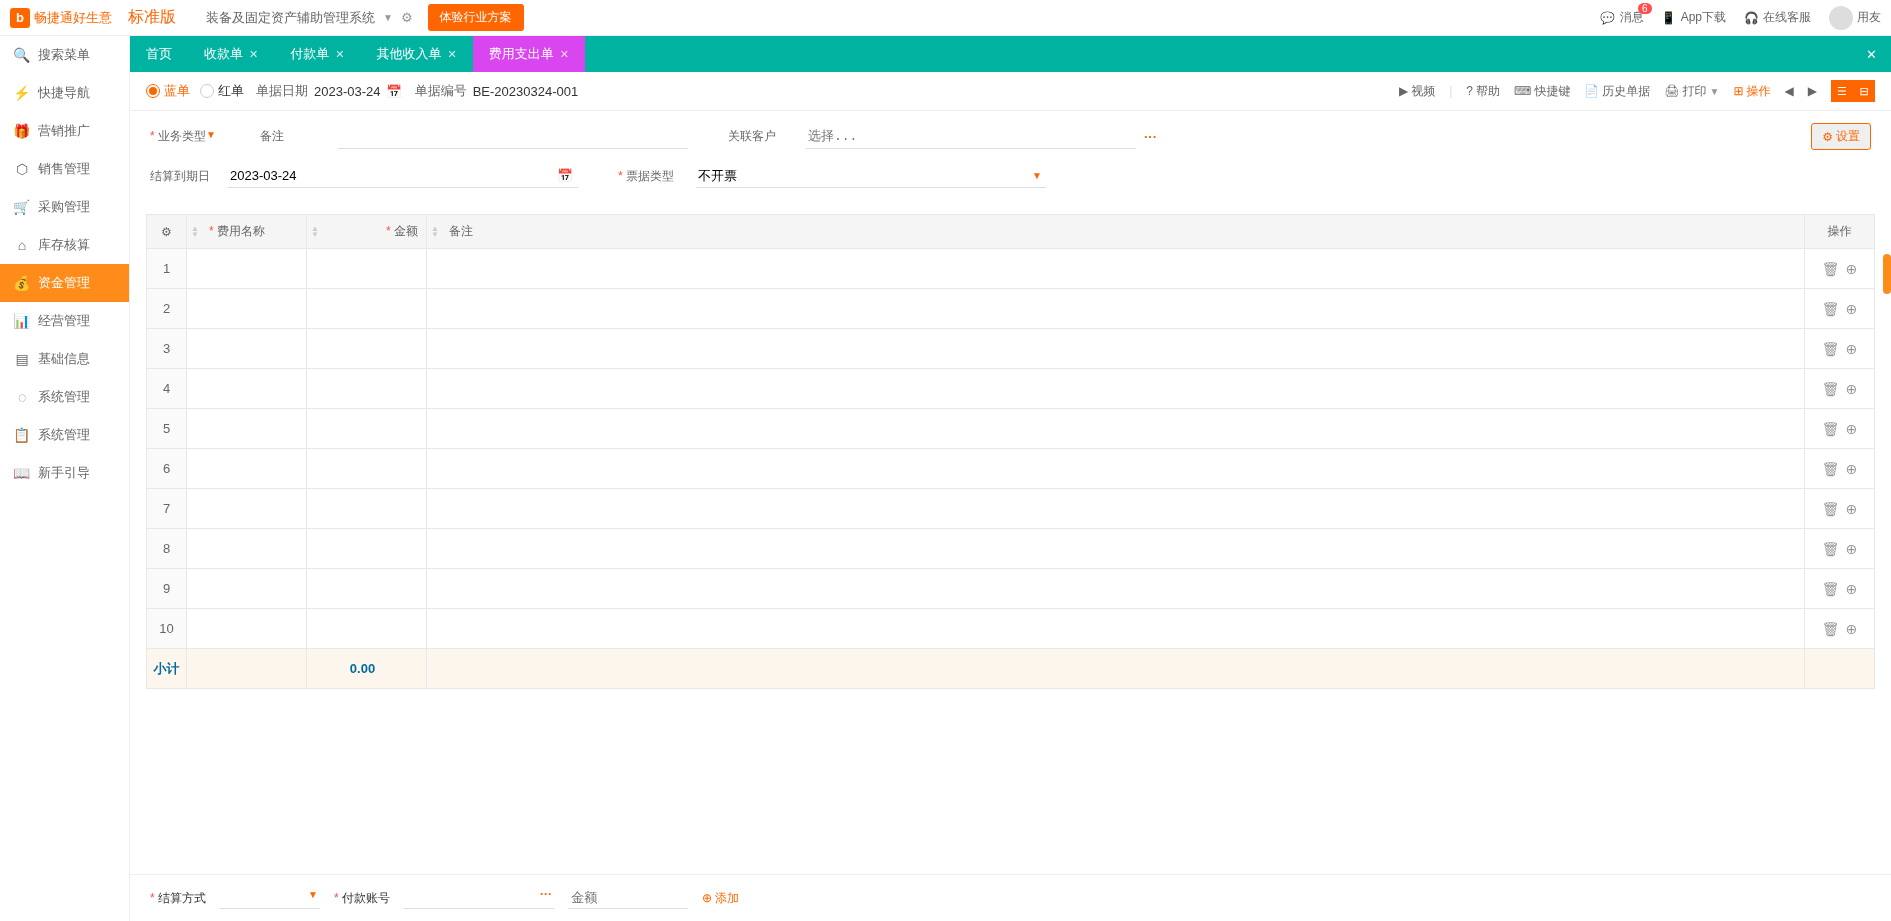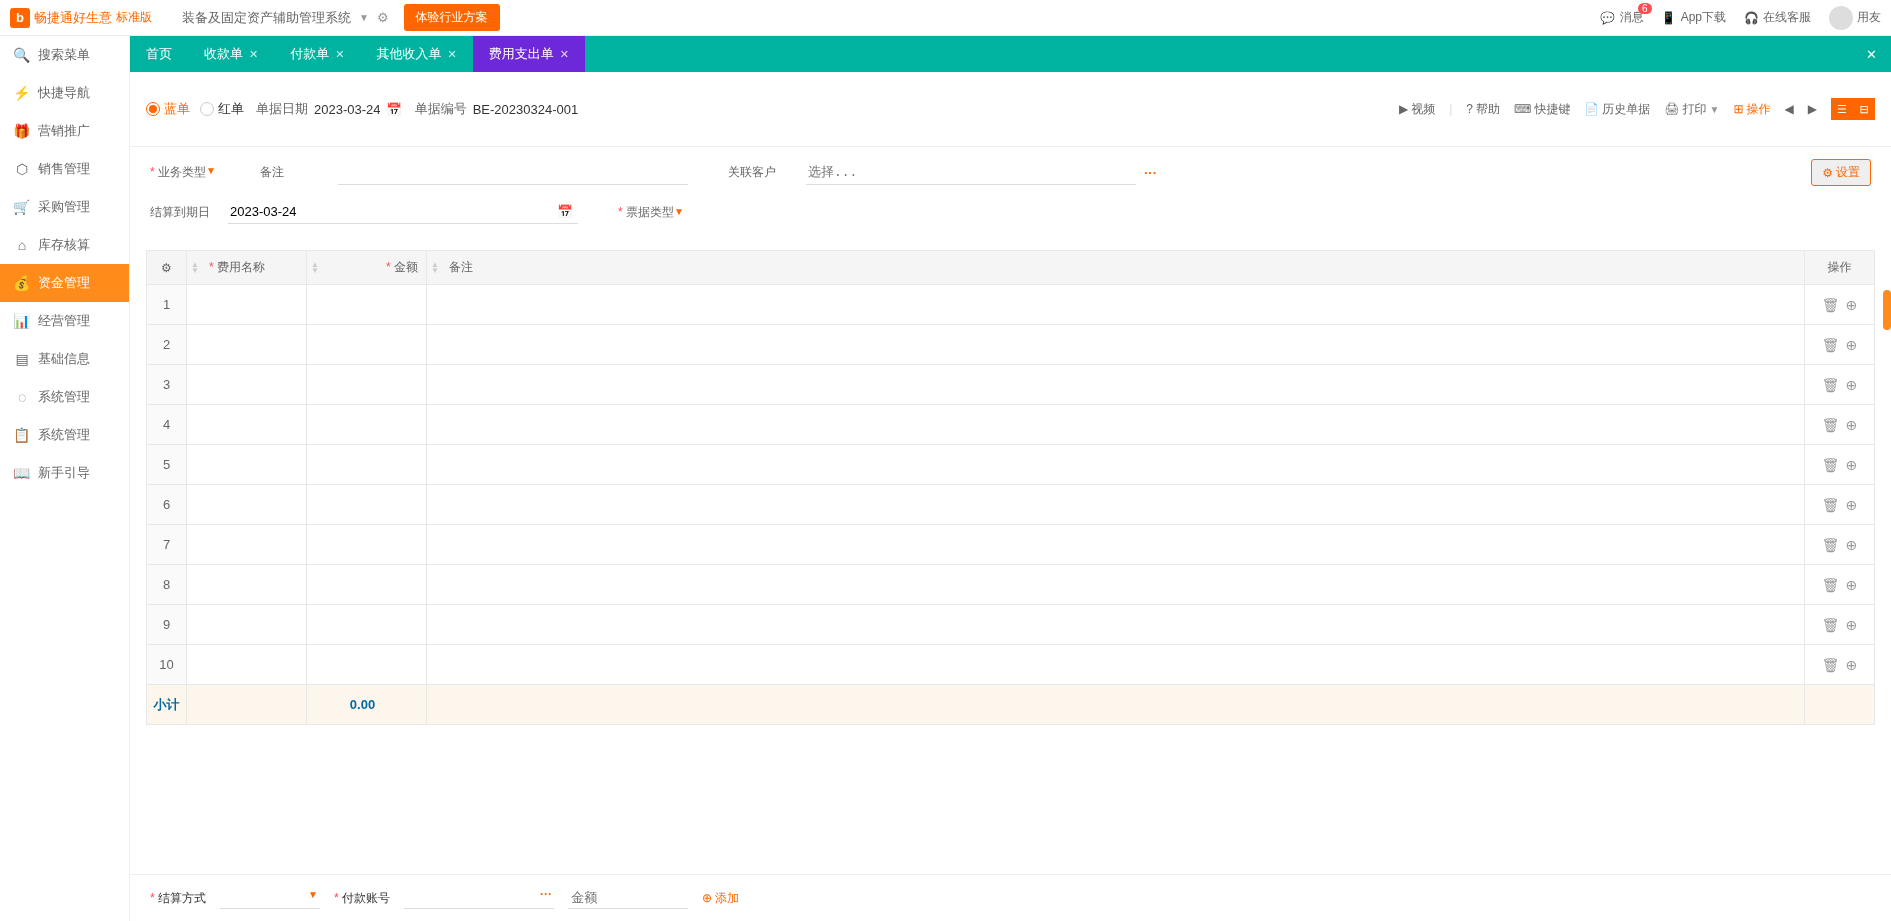--- a/index.html
+++ b/index.html
@@ -3,21 +3,21 @@
   <meta charset="utf-8">
   <style>
     * { margin: 0; padding: 0; box-sizing: border-box; font-family: "Microsoft YaHei", Arial, sans-serif; }
     body { background: #fff; font-size: 13px; color: #333; overflow: hidden; }
     
     
     .top-header { height: 36px; display: flex; align-items: center; padding: 0 10px; border-bottom: 1px solid #eee; }
     .logo { display: flex; align-items: center; gap: 4px; }
     .logo-icon { width: 20px; height: 20px; background: #ff6600; border-radius: 3px; display: flex; align-items: center; justify-content: center; color: #fff; font-weight: bold; }
     .logo-text { color: #ff6600; font-size: 13px; font-weight: 500; }
-    .logo-sub { color: #ff6600; font-size: 12px; margin-left: 4px; }
+    .logo-sub { color: #ff6600; font-size: 16px; margin-left: 16px; }
     .system-select { margin-left: 30px; display: flex; align-items: center; gap: 8px; color: #666; }
     .chevron-down { font-size: 10px; color: #999; }
     .gear-btn { color: #999; margin-left: 8px; cursor: pointer; }
     .cta-btn { margin-left: 15px; background: #ff6600; color: #fff; padding: 5px 12px; border-radius: 3px; border: none; cursor: pointer; font-size: 12px; }
     .top-right { margin-left: auto; display: flex; align-items: center; gap: 18px; font-size: 12px; color: #666; }
     .top-right-item { display: flex; align-items: center; gap: 4px; cursor: pointer; position: relative; }
     .badge { position: absolute; top: -6px; right: -8px; background: #ff4d4f; color: #fff; border-radius: 8px; font-size: 10px; padding: 0 4px; min-width: 14px; text-align: center; }
     .avatar { width: 24px; height: 24px; background: #ddd; border-radius: 50%; }
     
     
@@ -28,26 +28,26 @@
     .sidebar-item { display: flex; align-items: center; gap: 8px; padding: 10px 14px; color: #666; cursor: pointer; font-size: 13px; }
     .sidebar-item.active { background: #ff8c1a; color: #fff; }
     .sidebar-icon { width: 16px; height: 16px; display: inline-flex; align-items: center; justify-content: center; font-size: 14px; }
     
     
     .main { flex: 1; display: flex; flex-direction: column; overflow: hidden; }
     
     
     .tabs { background: #00b3a1; display: flex; align-items: center; height: 36px; position: relative; }
     .tab { padding: 0 16px; height: 100%; display: flex; align-items: center; gap: 6px; color: #fff; cursor: pointer; font-size: 13px; }
-    .tab.active { background: #6d28d9; }
+    .tab.active { background: #d946ef; }
     .tab-close { font-size: 11px; opacity: 0.8; }
     .tabs-close-all { position: absolute; right: 6px; color: #fff; cursor: pointer; padding: 4px 8px; }
     
     
-    .toolbar { display: flex; align-items: center; padding: 26px 16px; border-bottom: 1px solid #eee; gap: 12px; }
+    .toolbar { display: flex; align-items: center; padding: 8px 16px; border-bottom: 1px solid #eee; gap: 12px; }
     .radio-group { display: flex; gap: 10px; align-items: center; }
     .radio-item { display: flex; align-items: center; gap: 4px; cursor: pointer; font-size: 13px; }
     .radio-circle { width: 14px; height: 14px; border: 1px solid #ccc; border-radius: 50%; display: inline-flex; align-items: center; justify-content: center; }
     .radio-circle.checked { border-color: #ff6600; }
     .radio-circle.checked::after { content: ""; width: 8px; height: 8px; background: #ff6600; border-radius: 50%; }
     .radio-item.checked { color: #ff6600; }
     .toolbar-field { display: flex; align-items: center; gap: 6px; font-size: 13px; color: #666; }
     .date-val { color: #333; }
     .cal-icon { color: #ff6600; }
     .toolbar-right { margin-left: auto; display: flex; align-items: center; gap: 14px; font-size: 12px; color: #666; }
@@ -265,20 +265,21 @@
         <button class="settings-btn">⚙ <span>设置</span></button>
       </div>
       <div class="form-row">
         <div class="form-group form-select normal">
           <span class="form-label">结算到期日</span>
           <input class="form-input" value="2023-03-24" style="">
           <span class="cal-icon" style="position:absolute;right:4px;top:4px">📅</span>
         </div>
         <div class="form-group form-select normal">
           <span class="form-label required">票据类型</span>
+          <input class="form-input" value="不开票" style="">
           <span class="chevron-down" style="color:#ff6600">▼</span>
         </div>
       </div>
     </div>
 
     <div class="table-wrap">
       <table class="data-table">
         <thead>
           <tr>
             <th class="col-gear center">⚙</th>

